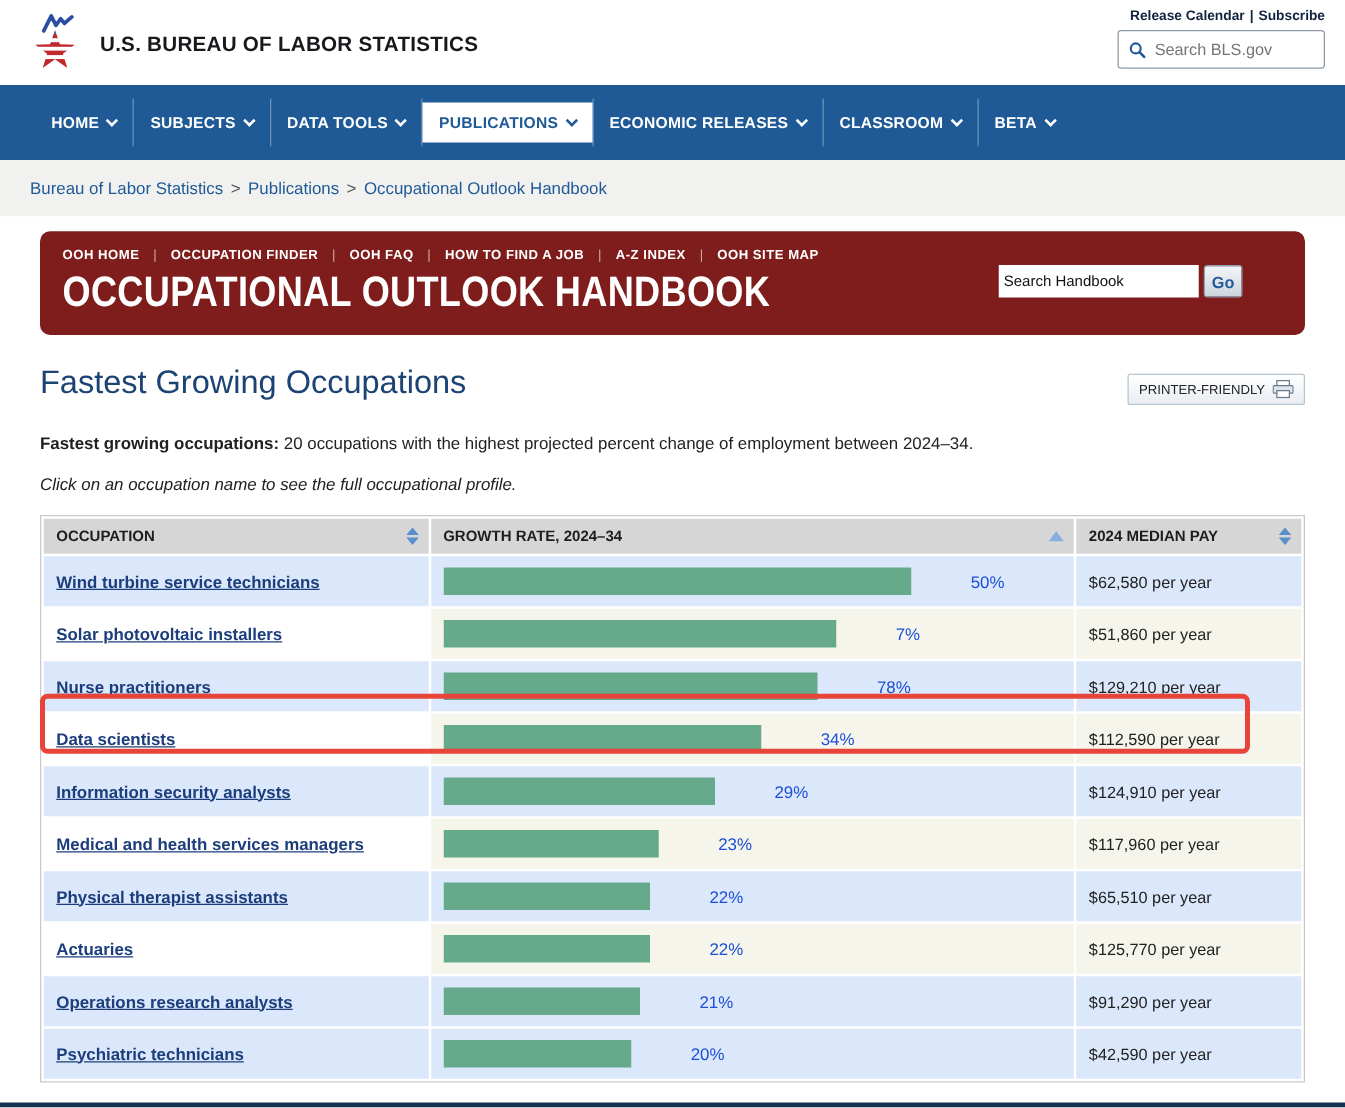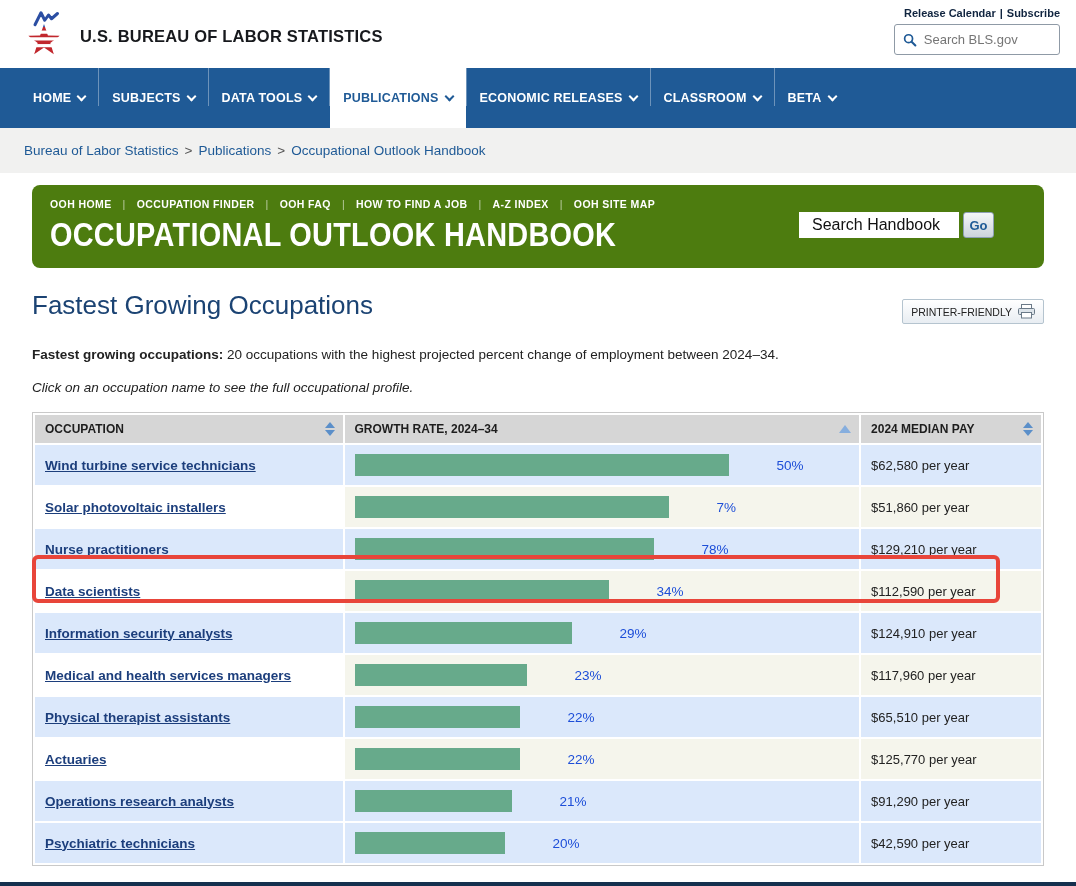--- a/index.html
+++ b/index.html
@@ -13,45 +13,45 @@
   .top-right { display:flex; flex-direction:column; align-items:flex-end; gap:5px; padding-top:3px; }
   .top-links { font-size:11px; font-weight:bold; color:#10243f; }
   .top-links a { color:#10243f; text-decoration:none; }
   .top-links .sep { margin:0 4px; }
   .bls-search { display:flex; align-items:center; gap:7px; width:166px; height:31px;
     border:1px solid #8f9aa6; border-radius:3px; padding:0 8px; background:#fff; }
   .bls-search input { border:none; outline:none; width:100%; font-size:13px; color:#444;
     font-family:"Liberation Sans", sans-serif; }
 
   
-  .nav { height:60px; background:#1f5a96; display:flex; padding-left:20px; }
+  .nav { height:60px; background:#1f5a96; display:flex; align-items:center; padding-left:28px; }
   .nav-item { display:flex; align-items:center; gap:7px; color:#fff; font-size:12.5px; font-weight:bold;
     letter-spacing:.2px; padding:9px 13px; cursor:pointer; white-space:nowrap; }
   .nav-sep { width:1px; height:38px; background:rgba(255,255,255,.35); }
   .nav-item.active { background:#fff; color:#1f5a96; }
   .chev { width:7px; height:7px; border-right:2px solid currentColor; border-bottom:2px solid currentColor;
     transform:rotate(45deg); margin-top:-4px; display:inline-block; }
 
   
   .breadcrumb { height:45px; background:#f1f1f0; display:flex; align-items:center; padding-left:24px;
     font-size:13.5px; gap:6px; }
   .breadcrumb a { color:#1f5a96; text-decoration:none; }
   .breadcrumb .bsep { color:#555; }
 
   
-  .banner { margin:12px 32px 0; height:83px; background:#4d7c0f; border-radius:8px;
+  .banner { margin:12px 32px 0; height:83px; background:#7f1d1d; border-radius:8px;
     padding:13px 18px; color:#fff; position:relative; }
   .banner-menu { display:flex; align-items:center; font-size:10.5px; font-weight:bold; letter-spacing:.4px; }
   .banner-menu a { color:#fff; text-decoration:none; }
   .banner-menu .msep { margin:0 11px; opacity:.6; font-weight:normal; }
   .banner-title { margin-top:5px; font-size:34px; font-weight:bold; letter-spacing:.3px; white-space:nowrap;
     transform:scaleX(.85); transform-origin:left center; }
   .banner-search { position:absolute; right:50px; top:27px; display:flex; align-items:center; }
-  .banner-search input { width:160px; height:26px; border:none; outline:none; padding:0 13px;
-    font-size:16px; color:#111; font-family:"Liberation Sans", sans-serif; }
+  .banner-search input { width:160px; height:26px; border:none; outline:none; padding:0 4px;
+    font-size:12px; color:#111; font-family:"Liberation Sans", sans-serif; }
   .go-btn { margin-left:4px; width:31px; height:26px; background:linear-gradient(#f4f6f8,#ccd4dc);
     border:1px solid #8ea0b5; border-radius:3px; color:#1f5a96; font-weight:bold; font-size:13px; cursor:pointer;
     font-family:"Liberation Sans", sans-serif; }
 
   
   .content { margin:0 32px; }
   .page-head { margin-top:22px; display:flex; justify-content:space-between; align-items:flex-start; }
   .page-title { font-size:26px; font-weight:500; color:#1b4373; line-height:30px; }
   .printer-btn { display:flex; align-items:center; gap:6px; border:1px solid #b5c4cf;
     background:linear-gradient(#ffffff,#e8edf2); padding:4px 8px; font-size:10.5px; color:#222;

